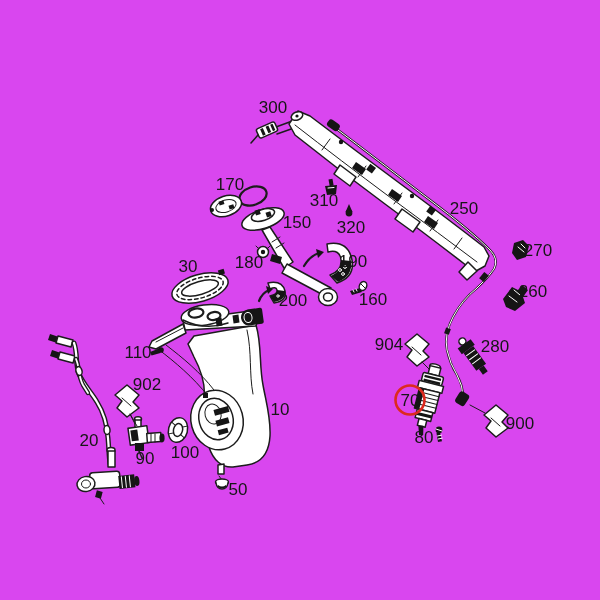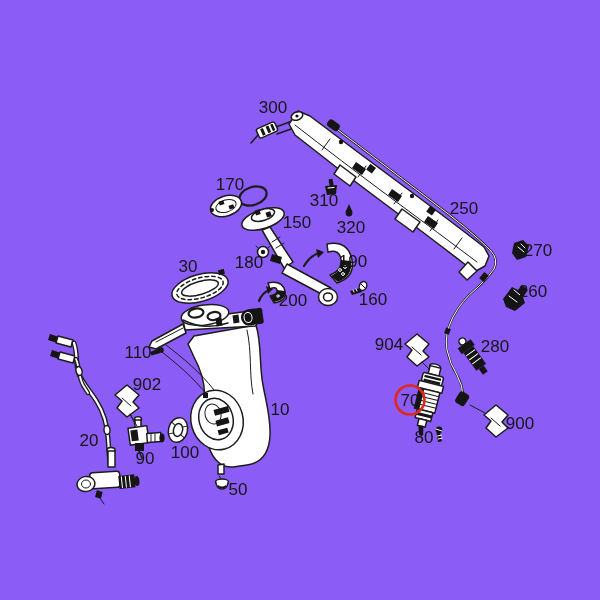--- a/index.html
+++ b/index.html
@@ -1,16 +1,16 @@
 <!DOCTYPE html>
 <html><head>
 <meta charset="utf-8">
 <style>
   html,body{margin:0;padding:0;background:#ffffff;}
-  .canvas{position:relative;width:600px;height:600px;background:#8b5cf6;overflow:hidden;}
+  .canvas{position:relative;width:600px;height:600px;background:#d946ef;overflow:hidden;}
   svg{display:block;}
   .s{fill:#ffffff;stroke:#1c1c1c;stroke-width:1.5;stroke-linejoin:round;stroke-linecap:round;}
   .n{fill:none;stroke:#1c1c1c;stroke-width:1.5;stroke-linejoin:round;stroke-linecap:round;}
   .b{fill:#151515;stroke:none;}
   .w{fill:none;stroke:#ffffff;stroke-width:1;stroke-linecap:round;}
   .thin{stroke-width:1;}
   .th2{stroke-width:2.2;}
   .lbl{font-family:"Liberation Sans",sans-serif;font-size:17px;fill:#161616;text-anchor:middle;dominant-baseline:central;}
 </style>
 </head>

